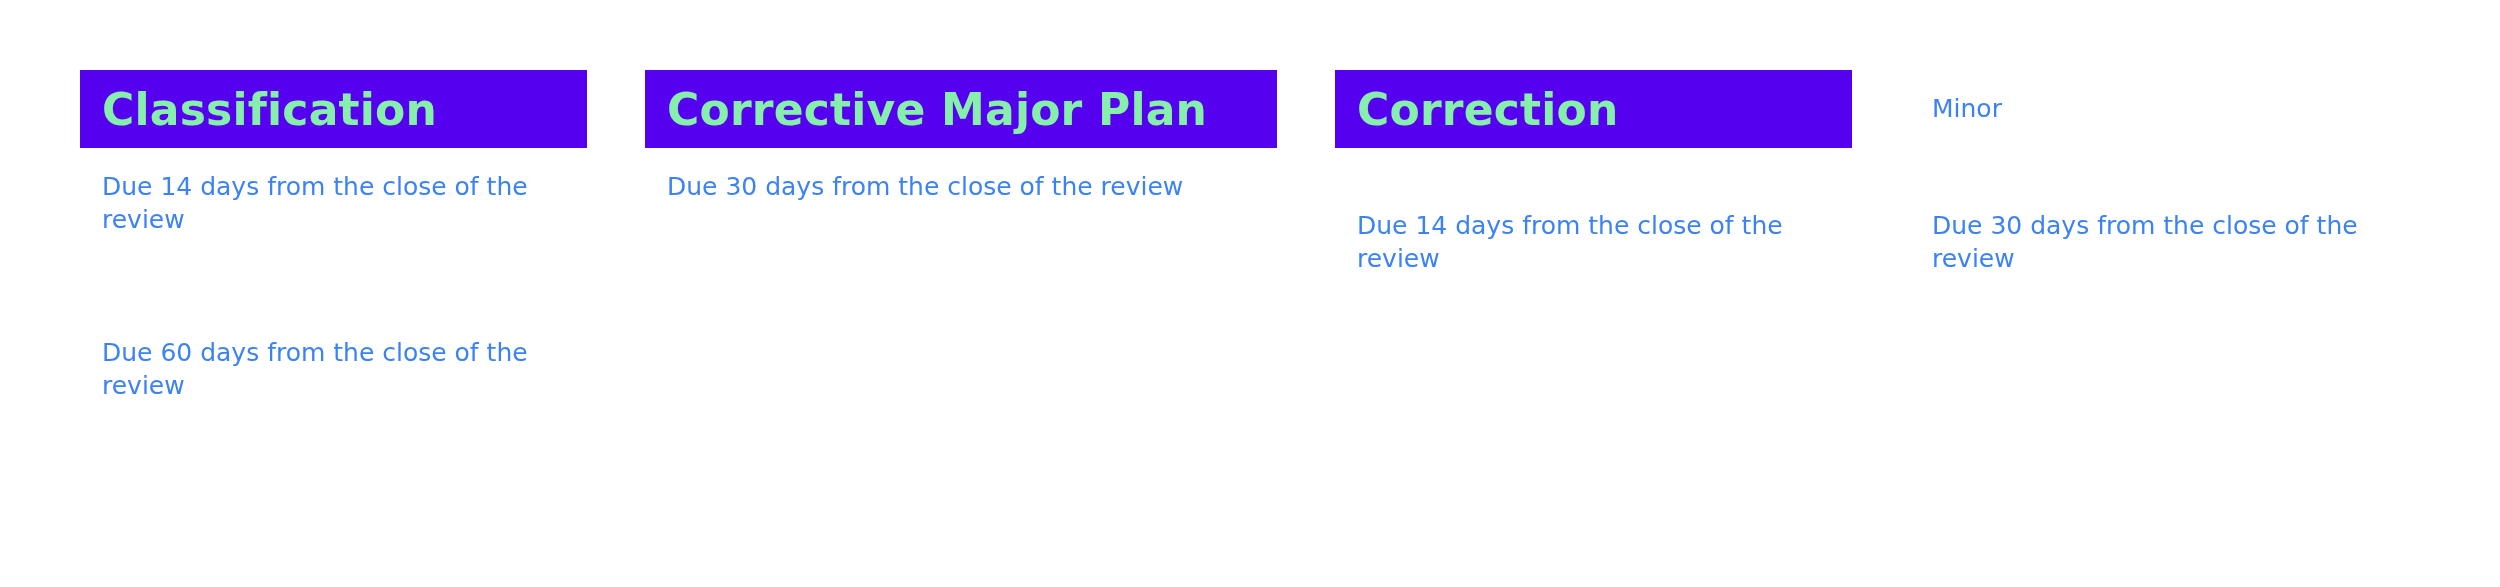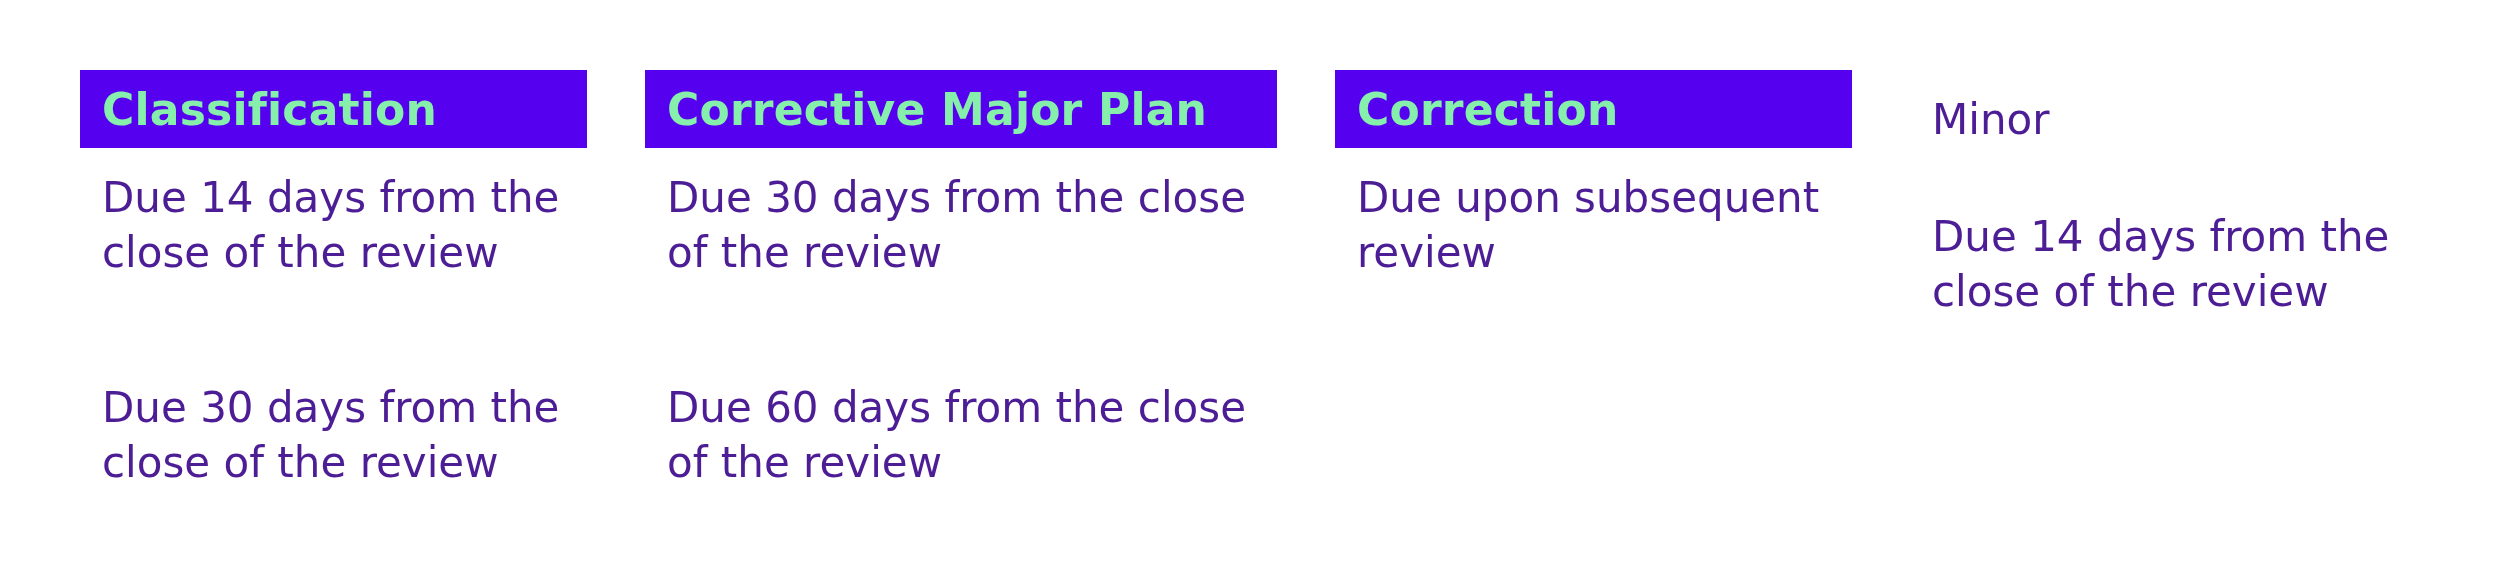--- a/index.html
+++ b/index.html
@@ -40,23 +40,23 @@
     color: #86efac;
     font-size: 44px;
     font-weight: bold;
     letter-spacing: 0.2px;
     white-space: nowrap;
   }
   .body-cell {
     box-sizing: border-box;
     padding: 23px 22px 0 22px;
     margin-right: 58px;
-    font-size: 42px;
+    font-size: 25px;
     line-height: 1.3;
-    color: #4c1d95;
+    color: #3b82f6;
     font-weight: normal;
   }
   .body-cell.row-2 {
     padding-top: 62px;
   }
   .cell-text {
     display: block;
     max-width: 100%;
   }
 </style>
@@ -78,23 +78,20 @@
 
     <div class="body-cell row-1">
       <span class="cell-text">Minor</span>
     </div>
     <div class="body-cell row-1">
       <span class="cell-text">Due 14 days from the close of the review</span>
     </div>
     <div class="body-cell row-1">
       <span class="cell-text">Due 30 days from the close of the review</span>
     </div>
-    <div class="body-cell row-1">
-      <span class="cell-text">Due upon subsequent review</span>
-    </div>
 
     <div class="body-cell row-2">
       <span class="cell-text">Due 14 days from the close of the review</span>
     </div>
     <div class="body-cell row-2">
       <span class="cell-text">Due 30 days from the close of the review</span>
     </div>
     <div class="body-cell row-2">
       <span class="cell-text">Due 60 days from the close of the review</span>
     </div>

